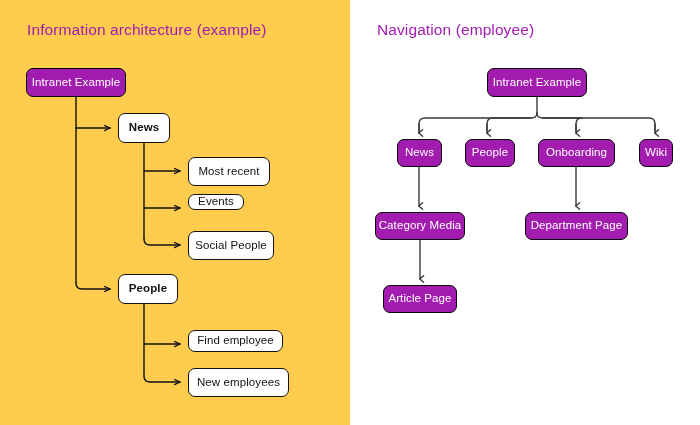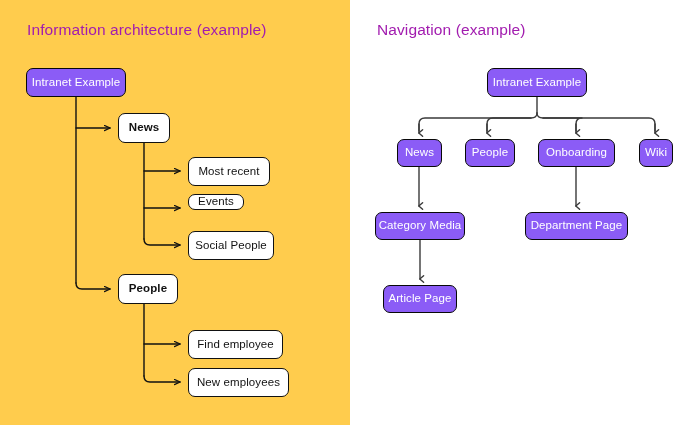--- a/index.html
+++ b/index.html
@@ -67,21 +67,21 @@
     display: flex;
     align-items: center;
     justify-content: center;
     border-radius: 7px;
     font-size: 11.5px;
     line-height: 1;
     white-space: nowrap;
     letter-spacing: 0.1px;
   }
   .node-dark {
-    background: #8b5cf6;
+    background: #a21caf;
     color: #ffffff;
     border: 1px solid #080808;
     font-weight: 400;
   }
   .node-light {
     background: #ffffff;
     color: #111111;
     border: 1.4px solid #111111;
     font-weight: 400;
   }
@@ -89,21 +89,21 @@
 </style>
 </head>
 <body>
 
 <div id="root">
 
   <div class="panel panel-ia"></div>
   <div class="panel panel-nav"></div>
 
   <div class="panel-title title-ia">Information architecture (example)</div>
-  <div class="panel-title title-nav">Navigation (example)</div>
+  <div class="panel-title title-nav">Navigation (employee)</div>
 
   <svg class="edges" width="700" height="425" viewBox="0 0 700 425" fill="none">
     <defs>
       <marker id="ah-ia" markerWidth="7" markerHeight="7" refX="6.2" refY="3" orient="auto" markerUnits="userSpaceOnUse">
         <path d="M0.6,0.4 L6.4,3 L0.6,5.6" stroke="#111111" stroke-width="1.2" fill="none" stroke-linecap="round" stroke-linejoin="round"></path>
       </marker>
       <marker id="ah-nav" markerWidth="9" markerHeight="9" refX="4.2" refY="8.0" orient="auto" markerUnits="userSpaceOnUse">
         <path d="M1.0,4.4 L4.2,8.2 L7.4,4.4" stroke="#3A3A3A" stroke-width="1.4" fill="none" stroke-linecap="round" stroke-linejoin="round"></path>
       </marker>
     </defs>
@@ -153,21 +153,21 @@
   <div class="node node-light bold" style="left:118px; top:113px; width:52px; height:30px;">News</div>
 
   <div class="node node-light" style="left:188px; top:157px; width:82px; height:29px;">Most recent</div>
 
   <div class="node node-light" style="left:188px; top:194px; width:56px; height:16px;">Events</div>
 
   <div class="node node-light" style="left:188px; top:231px; width:86px; height:29px;">Social People</div>
 
   <div class="node node-light bold" style="left:118px; top:274px; width:60px; height:30px;">People</div>
 
-  <div class="node node-light" style="left:188px; top:330px; width:95px; height:29px;">Find employee</div>
+  <div class="node node-light" style="left:188px; top:330px; width:95px; height:22px;">Find employee</div>
 
   <div class="node node-light" style="left:188px; top:368px; width:101px; height:29px;">New employees</div>
 
   <div class="node node-dark" style="left:487px; top:68px; width:100px; height:29px;">Intranet Example</div>
 
   <div class="node node-dark" style="left:397px; top:139px; width:45px; height:28px;">News</div>
 
   <div class="node node-dark" style="left:465px; top:139px; width:50px; height:28px;">People</div>
 
   <div class="node node-dark" style="left:538px; top:139px; width:77px; height:28px;">Onboarding</div>

